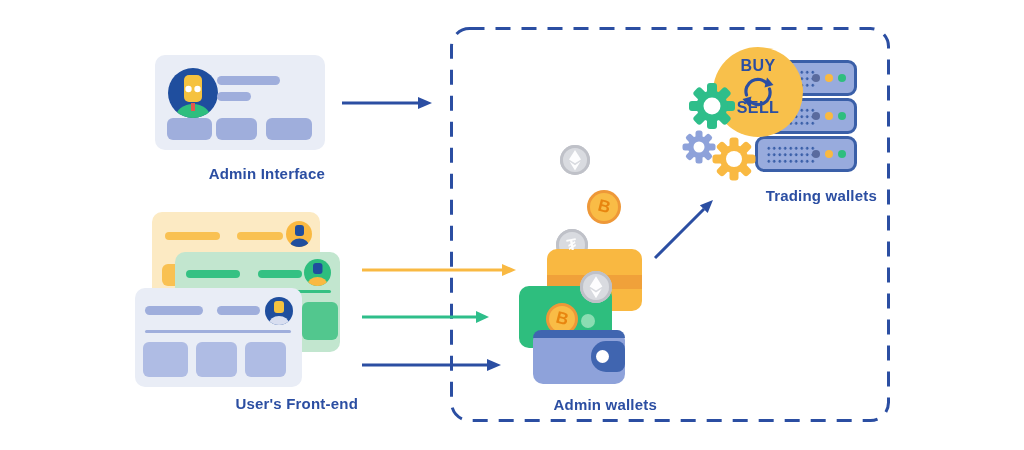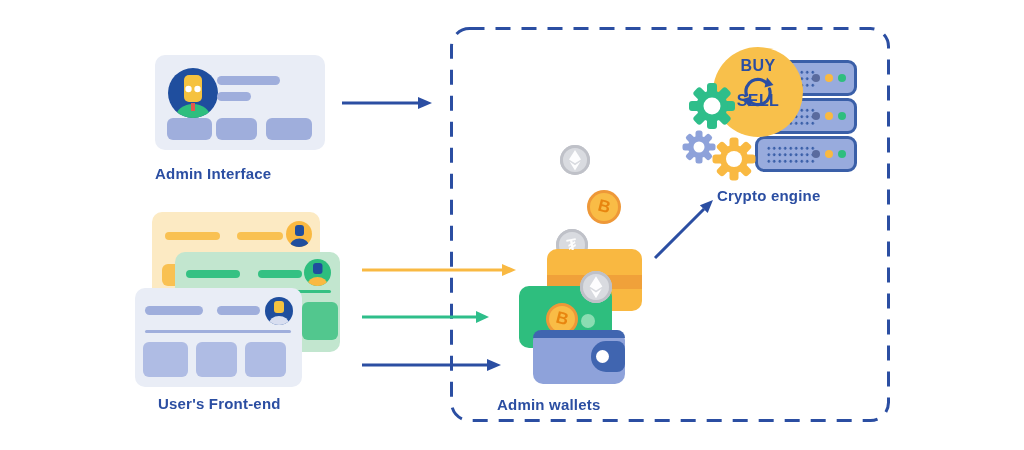--- a/index.html
+++ b/index.html
@@ -2,21 +2,21 @@
 <html><head>
 <meta charset="utf-8">
 <style>
   html,body{margin:0;padding:0;background:#fff;}
   .canvas{position:relative;width:1024px;height:450px;background:#fff;overflow:hidden;
           font-family:"Liberation Sans",sans-serif;}
   .overlay{position:absolute;left:0;top:0;z-index:1;}
   .layer{position:absolute;left:0;top:0;width:100%;height:100%;z-index:2;}
 
   .diagram-label{position:absolute;color:#2B4EA2;font-weight:bold;font-size:15px;
-                 text-align:left;letter-spacing:.2px;}
+                 text-align:right;letter-spacing:.2px;}
 
   
   .card{position:absolute;border-radius:10px;}
   .card-admin{left:155px;top:55px;width:170px;height:95px;background:#E9EDF6;}
   .card-yellow{left:152px;top:212px;width:168px;height:96px;background:#FCEAC3;}
   .card-green{left:175px;top:252px;width:165px;height:100px;background:#C2E6CF;}
   .card-lav{left:135px;top:288px;width:167px;height:99px;background:#E9EDF6;}
   .bar{position:absolute;border-radius:4.5px;height:9px;}
   .bar-peri{background:#9FAEDC;}
   .bar-yel{background:#F9C152;height:8px;}
@@ -57,21 +57,21 @@
   .led1{right:34px;background:#5A6B9E;}
   .led2{right:21px;background:#F9B942;}
   .led3{right:8px;background:#2EBE7E;}
 
   
   .buysell{position:absolute;left:713px;top:47px;width:90px;height:90px;border-radius:50%;
            background:#F8C04B;z-index:3;}
   .buysell .word{position:absolute;width:100%;text-align:center;color:#2B4EA2;
                  font-weight:bold;font-size:16px;letter-spacing:.4px;}
   .word-buy{top:10px;}
-  .word-sell{bottom:27px;}
+  .word-sell{bottom:20px;}
   .exchange{position:absolute;left:27px;top:27px;z-index:3;}
   .gear{position:absolute;z-index:4;}
 </style>
 </head>
 <body>
 
 <div class="canvas">
 
   <svg class="overlay" width="1024" height="450" viewBox="0 0 1024 450">
     <rect x="451.5" y="28.5" width="437" height="392" rx="18" fill="none" stroke="#2B4EA2" stroke-width="3" stroke-dasharray="15 11"></rect>
@@ -275,16 +275,16 @@
         <rect x="17.5" y="0.5" width="9" height="11" rx="3" transform="rotate(135 22 22)"></rect>
         <rect x="17.5" y="0.5" width="9" height="11" rx="3" transform="rotate(180 22 22)"></rect>
         <rect x="17.5" y="0.5" width="9" height="11" rx="3" transform="rotate(225 22 22)"></rect>
         <rect x="17.5" y="0.5" width="9" height="11" rx="3" transform="rotate(270 22 22)"></rect>
         <rect x="17.5" y="0.5" width="9" height="11" rx="3" transform="rotate(315 22 22)"></rect>
         <circle cx="22" cy="22" r="14"></circle>
       </g>
       <circle cx="22" cy="22" r="8" fill="#FFFFFF"></circle>
     </svg>
 
-    <div class="diagram-label" style="left:717px;top:187px;width:160px;">Crypto engine</div>
+    <div class="diagram-label" style="left:717px;top:187px;width:160px;">Trading wallets</div>
 
   </div>
 </div>
 
 </body></html>

